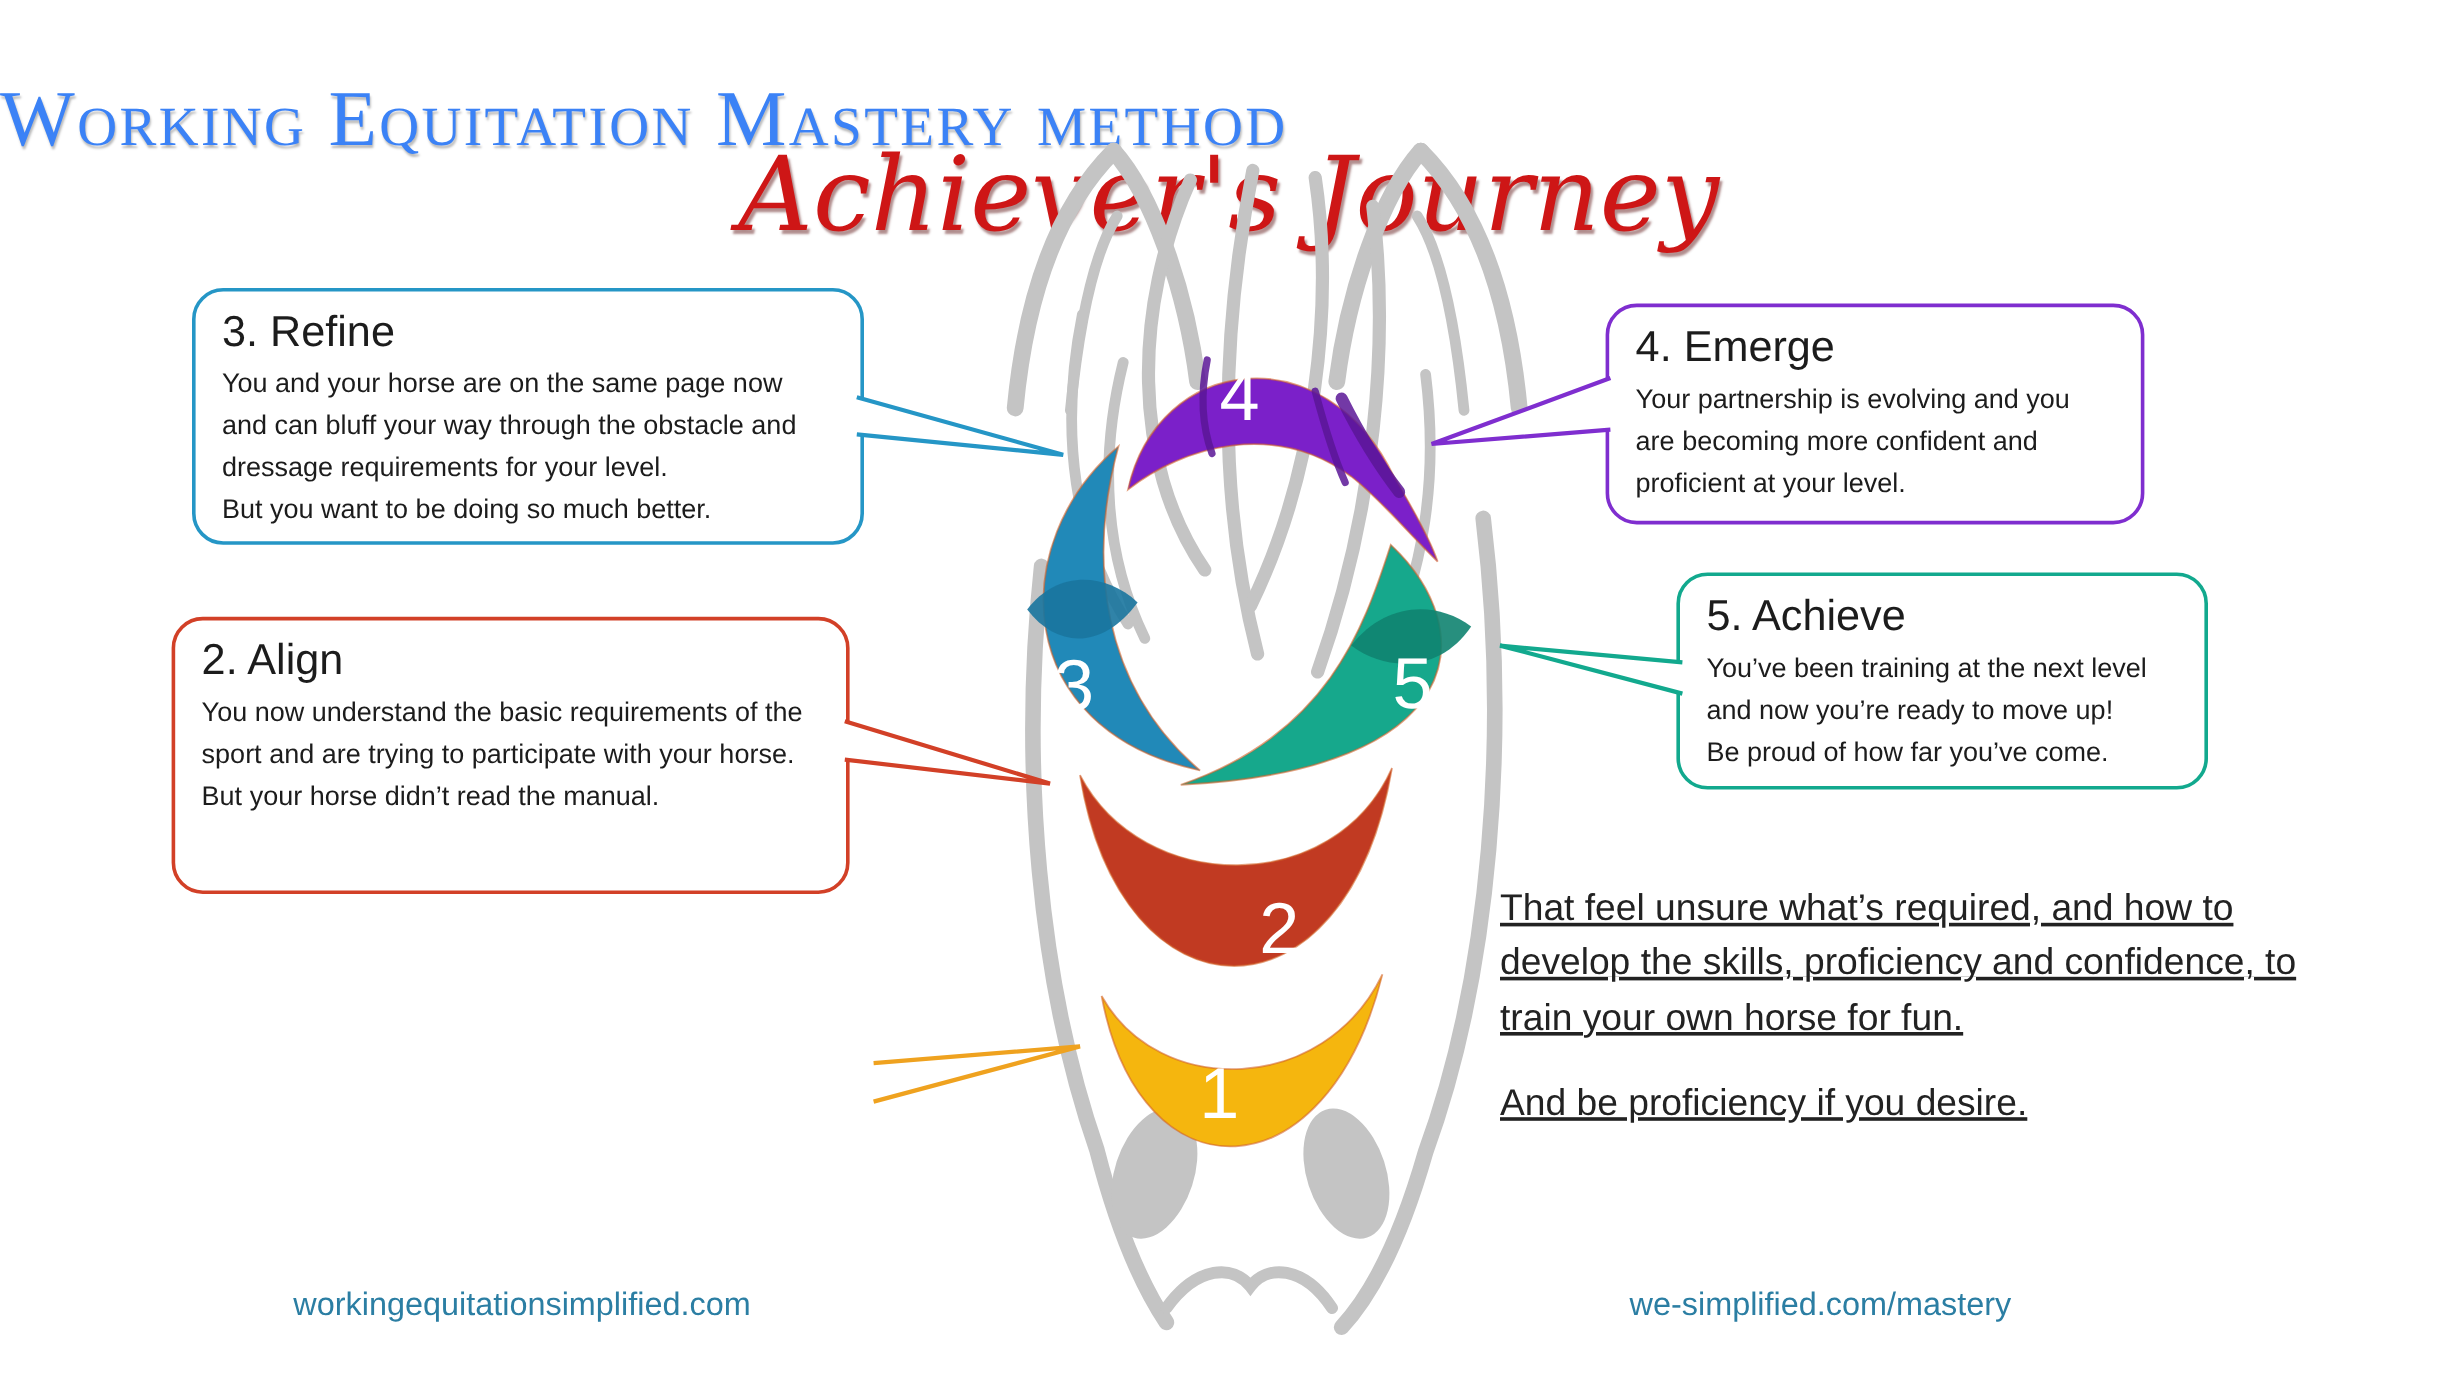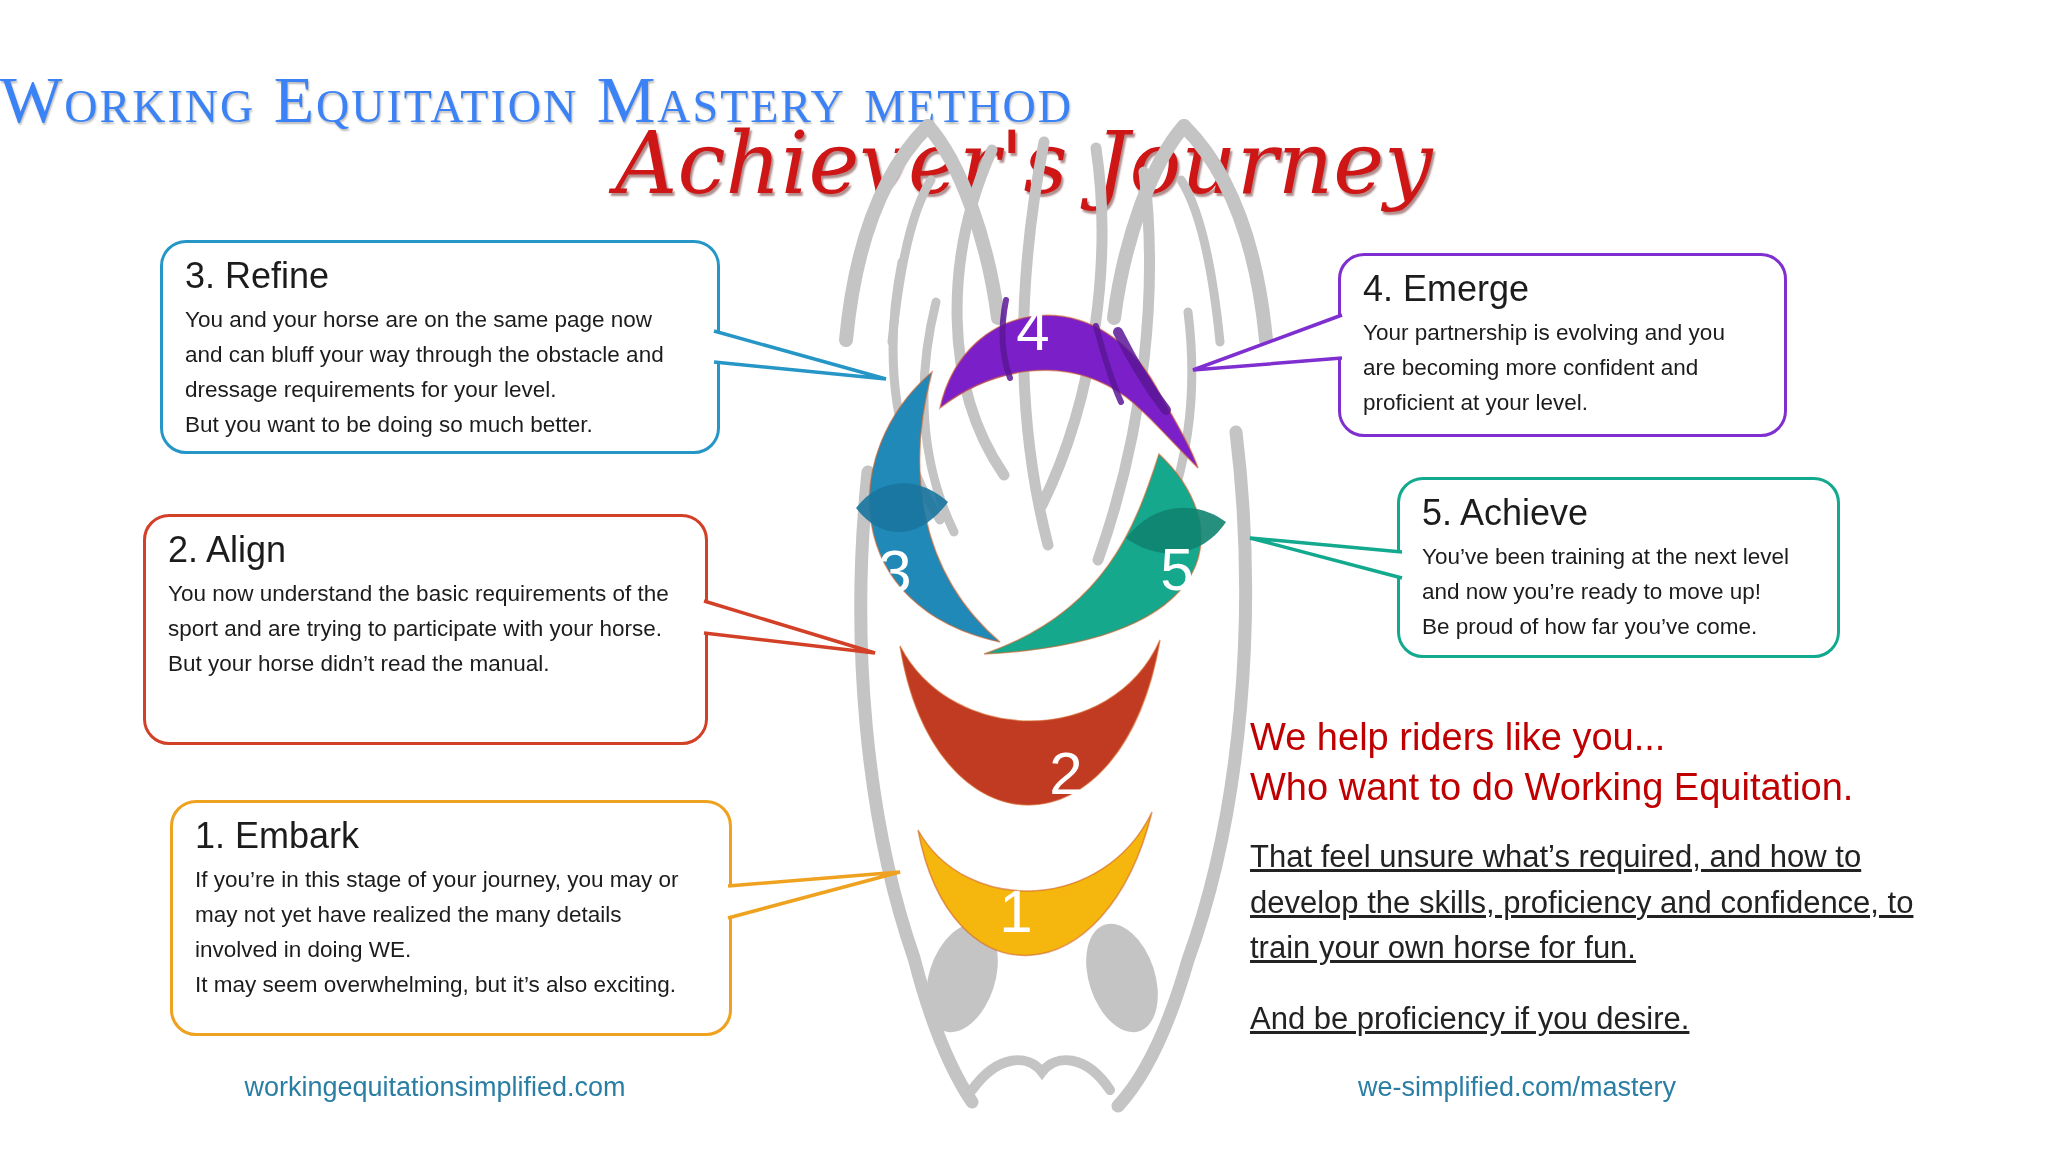--- a/index.html
+++ b/index.html
@@ -44,25 +44,20 @@
     <div class="body">You and your horse are on the same page now and can bluff your way through the obstacle and dressage requirements for your level.
 But you want to be doing so much better.</div>
   </div>
 
   <div class="box" style="left:143px;top:514px;width:565px;height:231px;border-color:var(--s2-border);">
     <h2>2. Align</h2>
     <div class="body">You now understand the basic requirements of the sport and are trying to participate with your horse.
 But your horse didn’t read the manual.</div>
   </div>
 
-  <div class="box" style="left:170px;top:800px;width:562px;height:236px;border-color:var(--s1-border);">
-    <h2>1. Embark</h2>
-    <div class="body">If you’re in this stage of your journey, you may or may not yet have realized the many details involved in doing WE.
-It may seem overwhelming, but it’s also exciting.</div>
-  </div>
 
   <div class="box" style="left:1338px;top:253px;width:449px;height:184px;border-color:var(--s4-border);">
     <h2>4. Emerge</h2>
     <div class="body">Your partnership is evolving and you are becoming more confident and proficient at your level.</div>
   </div>
 
   <div class="box" style="left:1397px;top:477px;width:443px;height:181px;border-color:var(--s5-border);">
     <h2>5. Achieve</h2>
     <div class="body">You’ve been training at the next level and now you’re ready to move up!
 Be proud of how far you’ve come.</div>
@@ -142,22 +137,20 @@
   <div class="main-title">Working Equitation Mastery method</div>
   <div class="subtitle">Achiever's Journey</div>
 
   <div class="stage-num" style="left:1016px;top:912px;">1</div>
   <div class="stage-num" style="left:1066px;top:774px;">2</div>
   <div class="stage-num" style="left:895px;top:572px;">3</div>
   <div class="stage-num" style="left:1033px;top:330px;">4</div>
   <div class="stage-num" style="left:1177px;top:570px;">5</div>
 
   <div class="cta">
-    <div class="cta-heading">We help riders like you...
-Who want to do Working Equitation.</div>
     <div class="cta-para">That feel unsure what’s required, and how to develop the skills, proficiency and confidence, to train your own horse for fun.</div>
     <div class="cta-para">And be proficiency if you desire.</div>
   </div>
 
   <div class="footer-link left">workingequitationsimplified.com</div>
   <div class="footer-link right">we-simplified.com/mastery</div>
 
 </div>
 
 </body></html>

